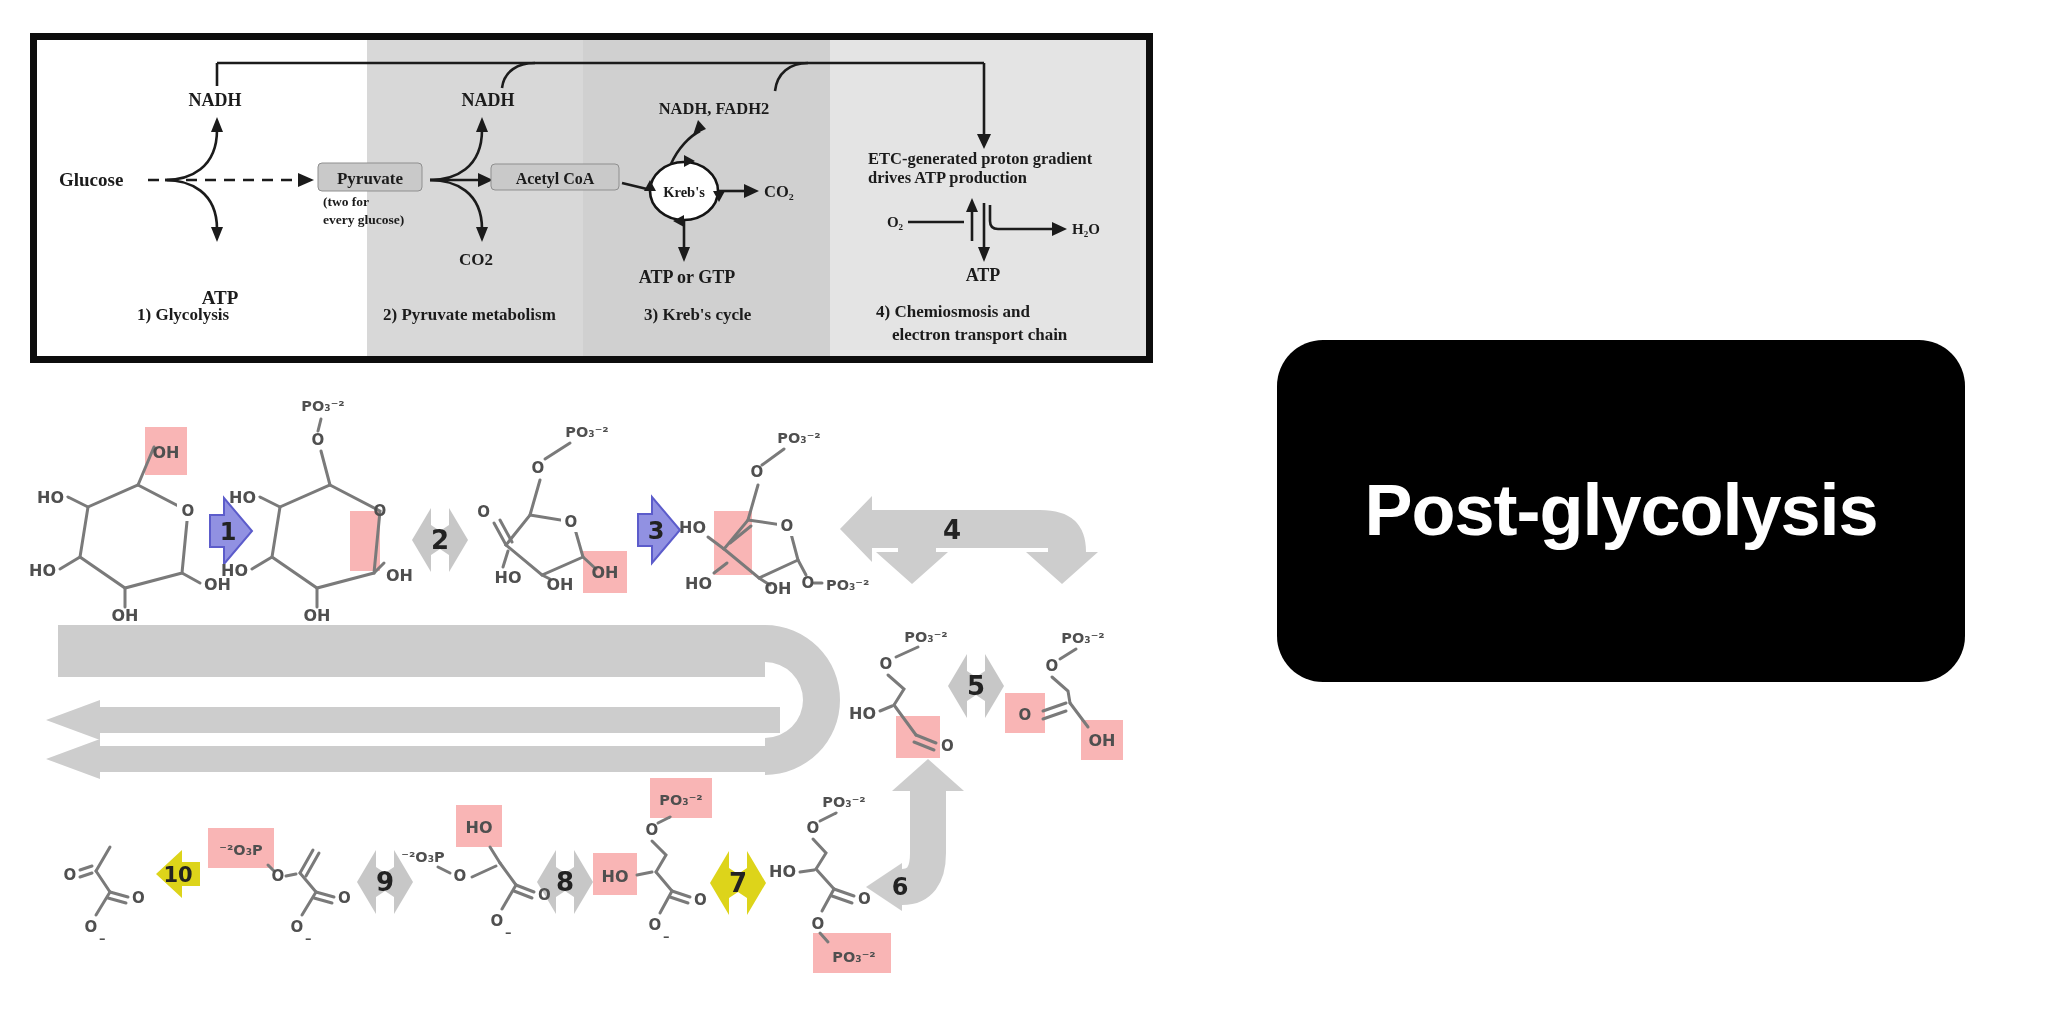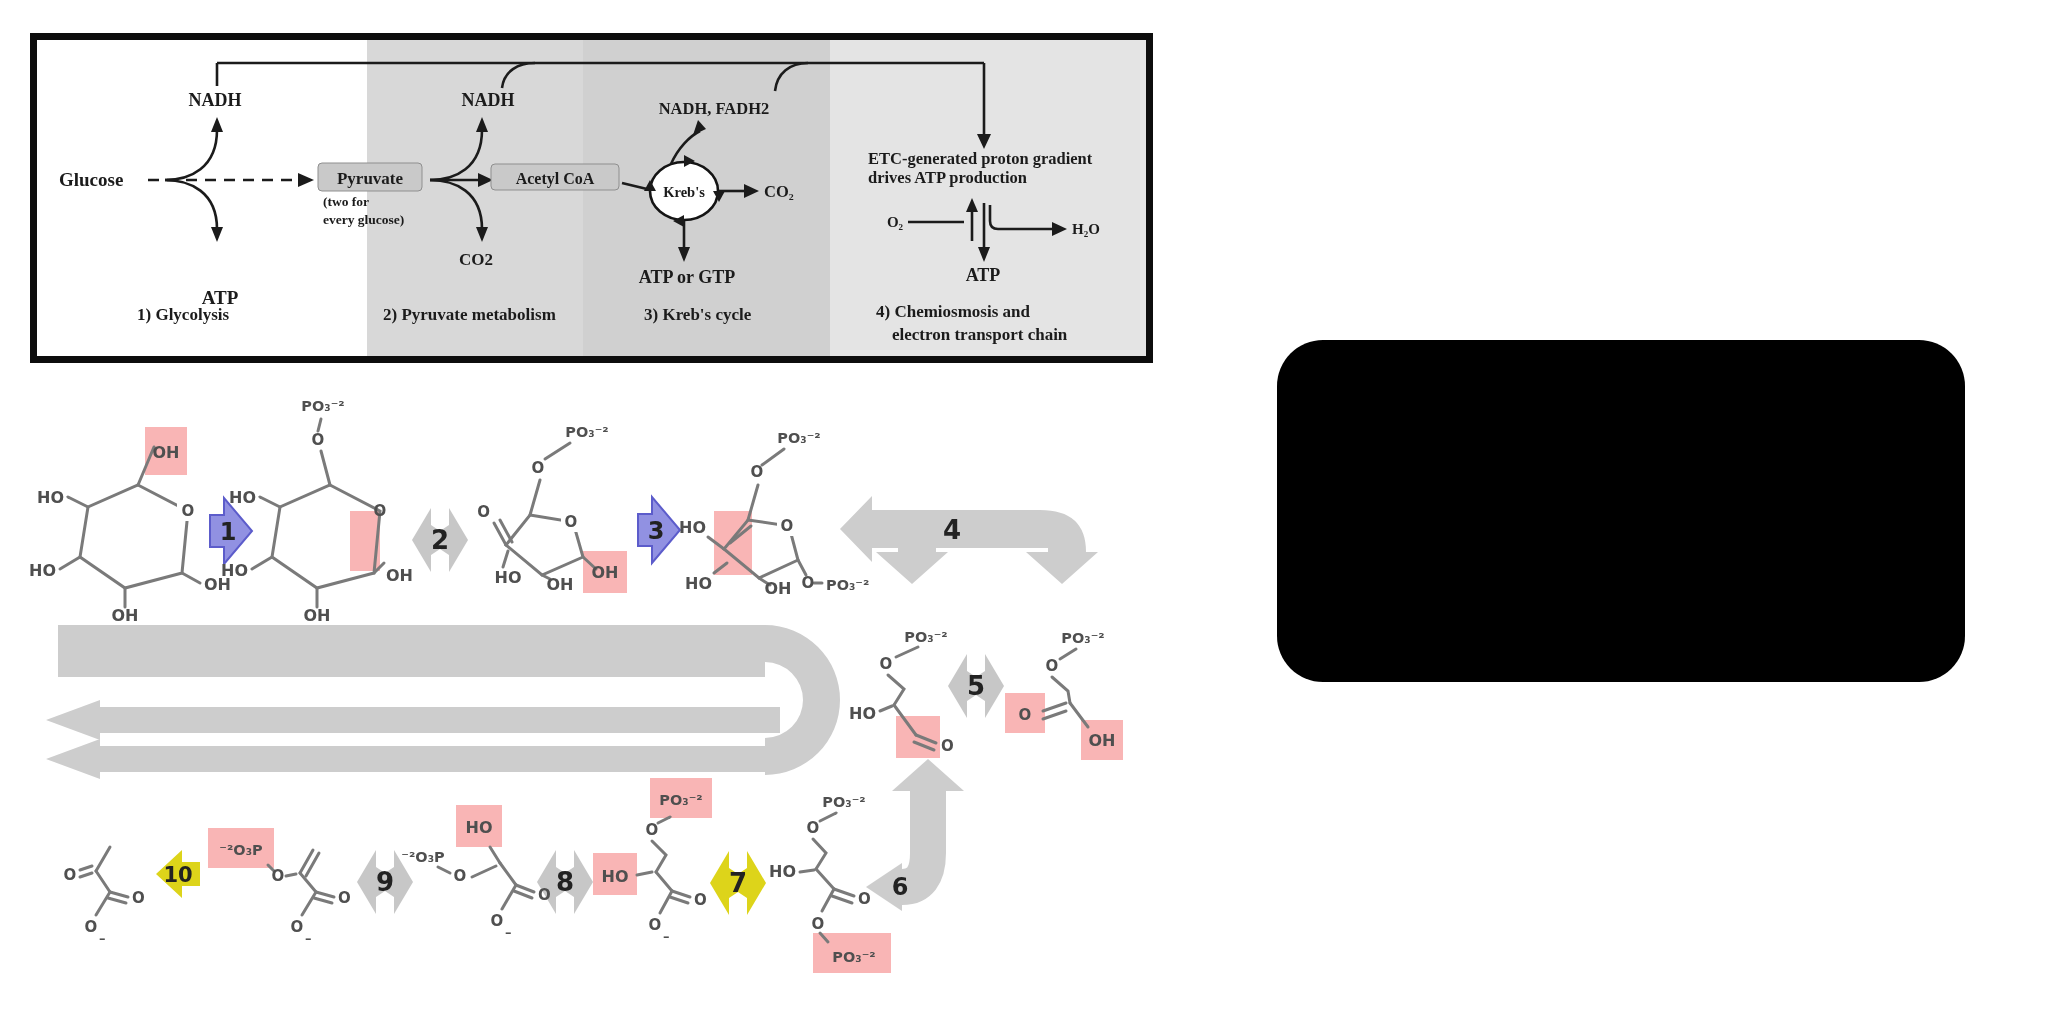--- a/index.html
+++ b/index.html
@@ -348,15 +348,16 @@
       <path class="bond" d="M78,513 L96,518"></path>
       <path class="bond" d="M80,507 L66,530"></path>
       <text class="chem" x="40" y="495" font-size="15" text-anchor="middle">O</text>
       <text class="chem" x="102" y="518" font-size="15">O</text>
       <text class="chem" x="61" y="547" font-size="15" text-anchor="middle">O</text>
       <text class="chem" x="69" y="558" font-size="13">–</text>
     </g>
   </svg>
 
   <div id="title-card" class="abs">
+    <div>Post-glycolysis</div>
   </div>
 
 </div>
 
 </body></html>

